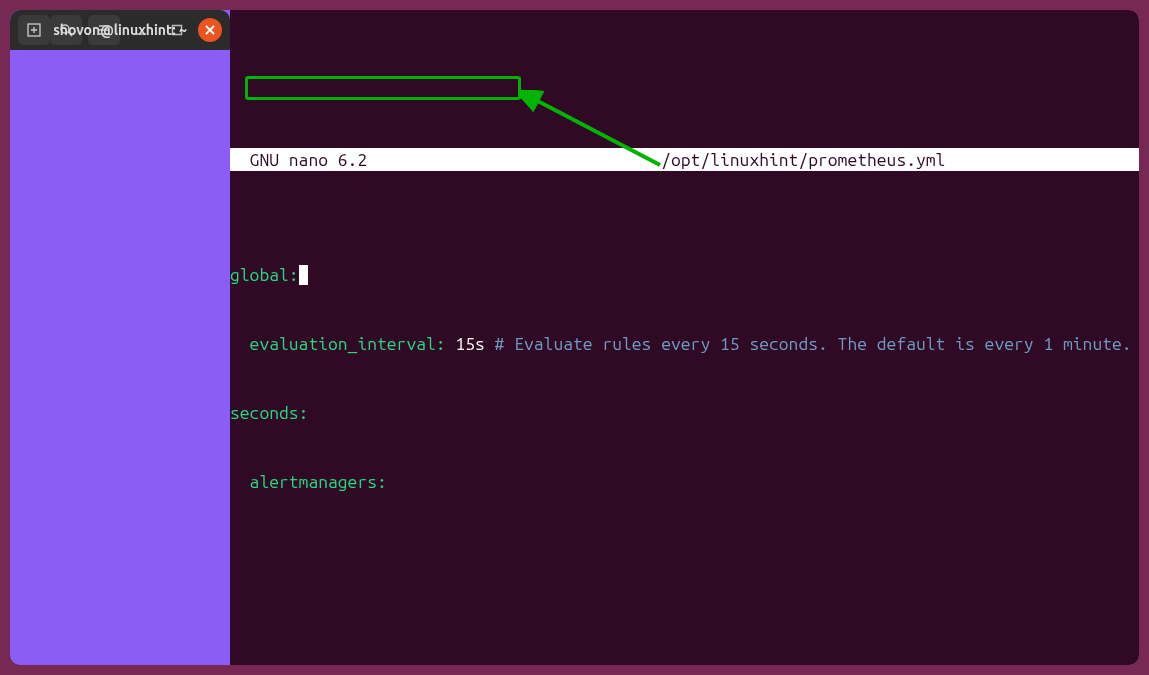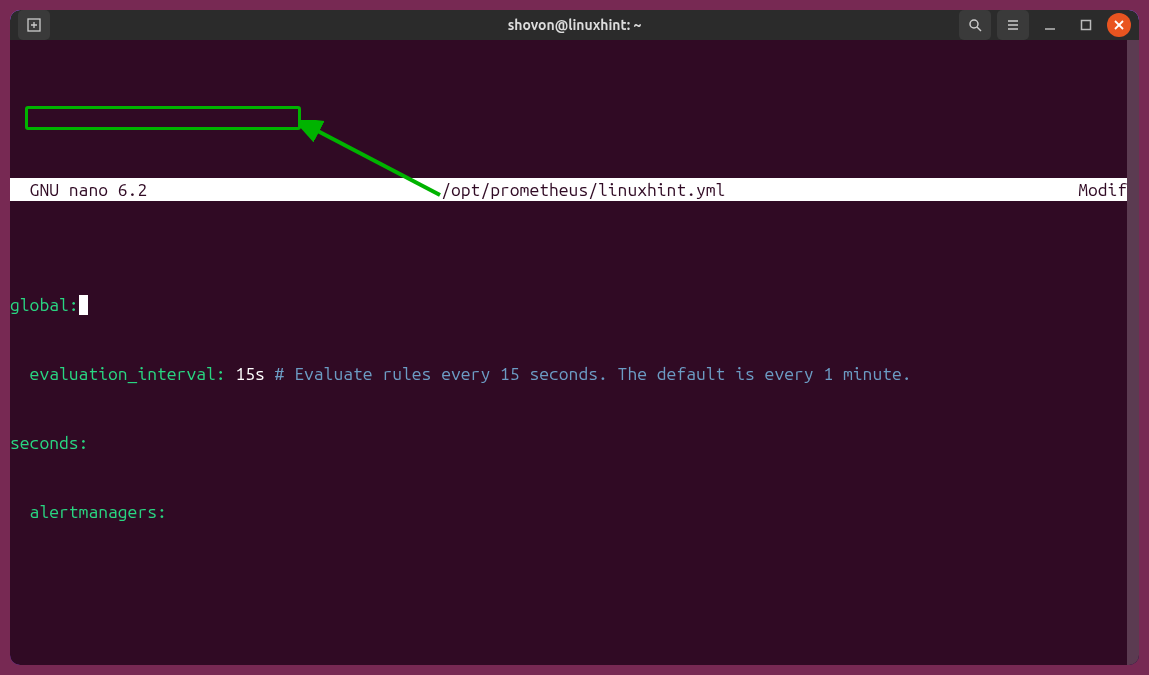--- a/index.html
+++ b/index.html
@@ -14,21 +14,21 @@
   .window {
     position: absolute;
     top: 10px;
     left: 10px;
     right: 10px;
     bottom: 10px;
     background: #8b5cf6;
     border-radius: 10px;
     overflow: hidden;
     display: flex;
-    flex-direction: column;
+    flex-direction: row;
   }
   .titlebar {
     height: 40px;
     background: #2b2b2b;
     border-radius: 10px 10px 0 0;
     display: flex;
     align-items: center;
     padding: 0 8px;
     position: relative;
   }
@@ -162,21 +162,21 @@
           </svg>
       </div>
     </div>
   </div>
 
   <div class="term">
     <div class="term-scroll-track"></div>
     <div class="term-scroll-thumb"></div>
 
     
-    <div class="hdr-line"><span>  GNU nano 6.2</span><span id="hdr-spacer1">                              </span><span>/opt/prometheus/linuxhint.yml</span><span id="hdr-spacer2">                                    </span><span>Modified </span></div>
+    <div class="hdr-line"><span>  GNU nano 6.2</span><span id="hdr-spacer1">                              </span><span>/opt/linuxhint/prometheus.yml</span><span id="hdr-spacer2">                                    </span><span>Modified </span></div>
 
     
     <div class="line"><span class="key">global:</span><span class="cursor"></span></div>
     <div class="line"><span class="key">  evaluation_interval:</span><span> 15s </span><span class="comment"># Evaluate rules every 15 seconds. The default is every 1 minute.</span></div>
     <div class="line"><span class="key">seconds:</span></div>
     <div class="line"><span class="key">  alertmanagers:</span></div>
     
     
     
     

